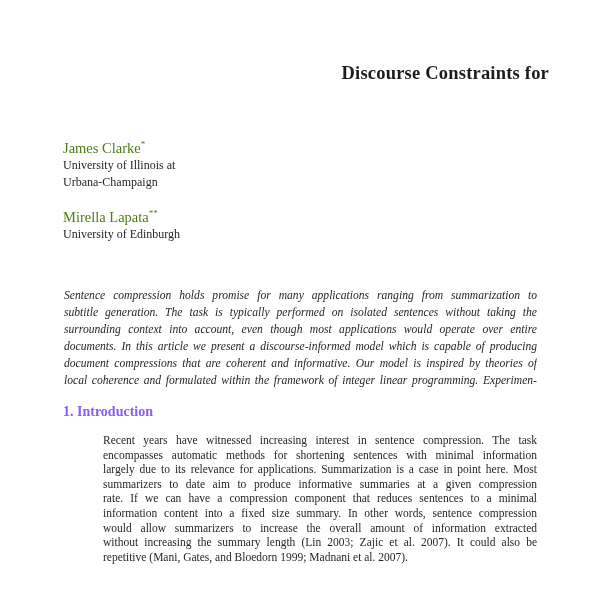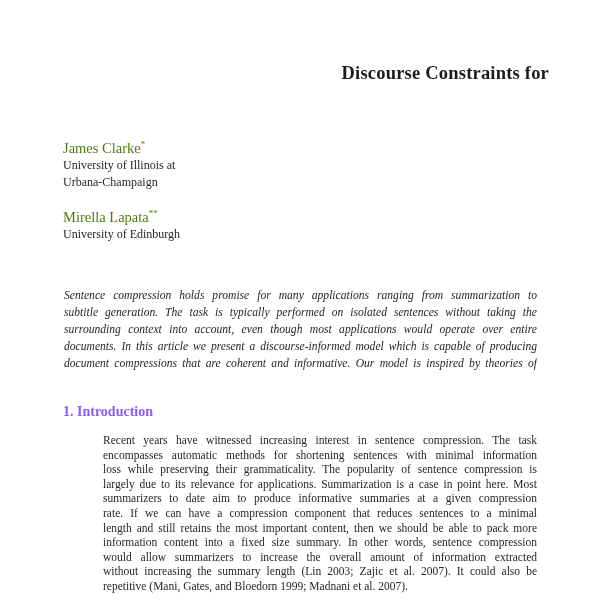--- a/index.html
+++ b/index.html
@@ -123,31 +123,30 @@
   <div class="author-affil pos-affil2">
     <div>University of Edinburgh</div>
   </div>
 
   <div class="abstract">
     <div class="tline">Sentence compression holds promise for many applications ranging from summarization to</div>
     <div class="tline">subtitle generation. The task is typically performed on isolated sentences without taking the</div>
     <div class="tline">surrounding context into account, even though most applications would operate over entire</div>
     <div class="tline">documents. In this article we present a discourse-informed model which is capable of producing</div>
     <div class="tline">document compressions that are coherent and informative. Our model is inspired by theories of</div>
+    <div class="tline">local coherence and formulated within the framework of integer linear programming. Experimen-</div>
   </div>
 
   <div class="section-heading">1. Introduction</div>
 
   <div class="body-par">
     <div class="tline">Recent years have witnessed increasing interest in sentence compression. The task</div>
     <div class="tline">encompasses automatic methods for shortening sentences with minimal information</div>
-    <div class="tline">loss while preserving their grammaticality. The popularity of sentence compression is</div>
     <div class="tline">largely due to its relevance for applications. Summarization is a case in point here. Most</div>
     <div class="tline">summarizers to date aim to produce informative summaries at a given compression</div>
     <div class="tline">rate. If we can have a compression component that reduces sentences to a minimal</div>
-    <div class="tline">length and still retains the most important content, then we should be able to pack more</div>
     <div class="tline">information content into a fixed size summary. In other words, sentence compression</div>
     <div class="tline">would allow summarizers to increase the overall amount of information extracted</div>
     <div class="tline">without increasing the summary length (Lin 2003; Zajic et al. 2007). It could also be</div>
     <div class="tline last">repetitive (Mani, Gates, and Bloedorn 1999; Madnani et al. 2007).</div>
   </div>
 
 </div>
 
 </body></html>

